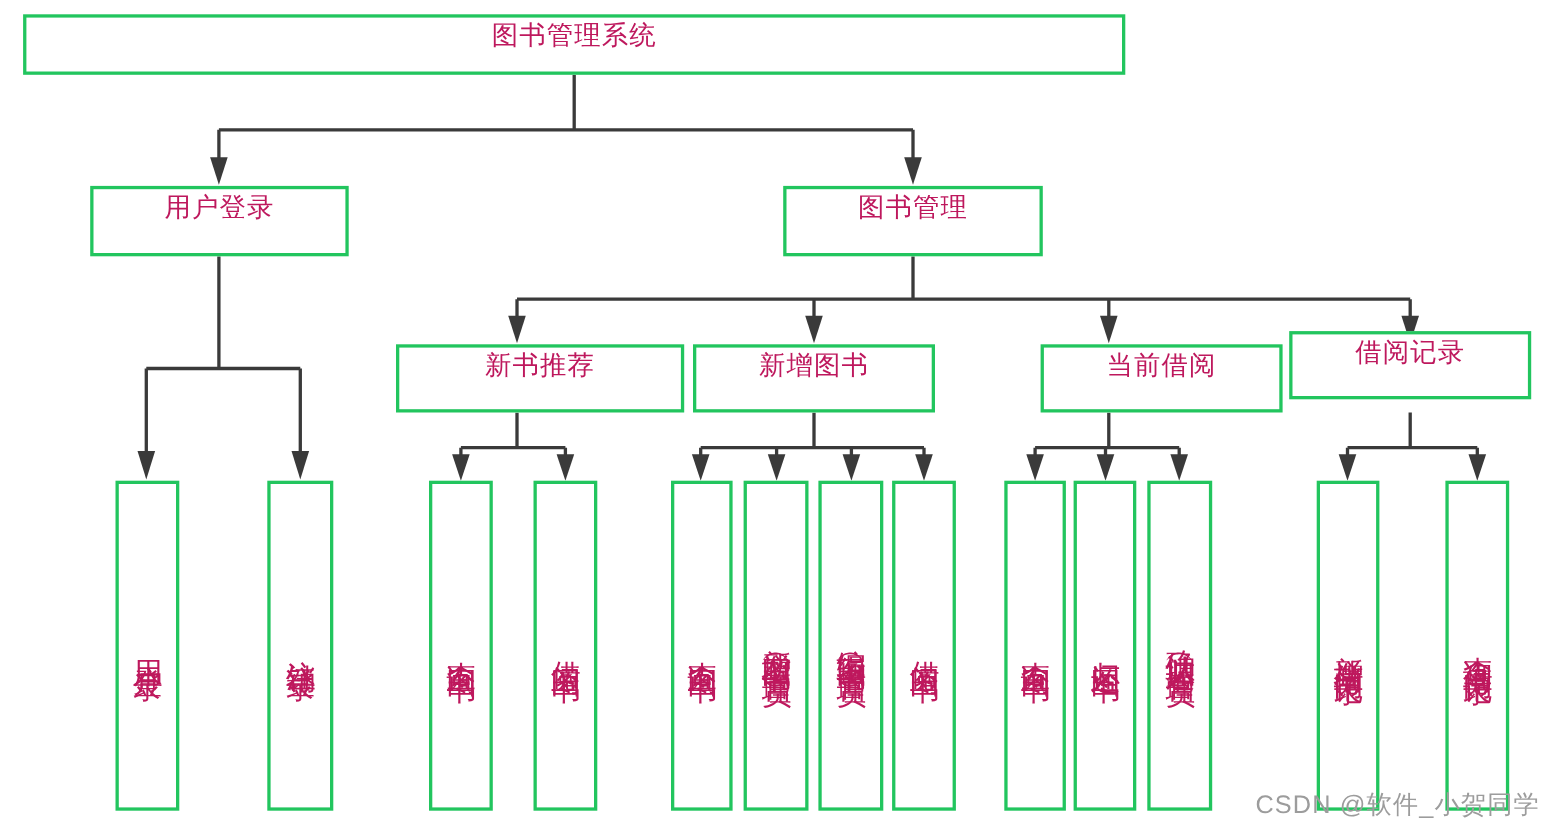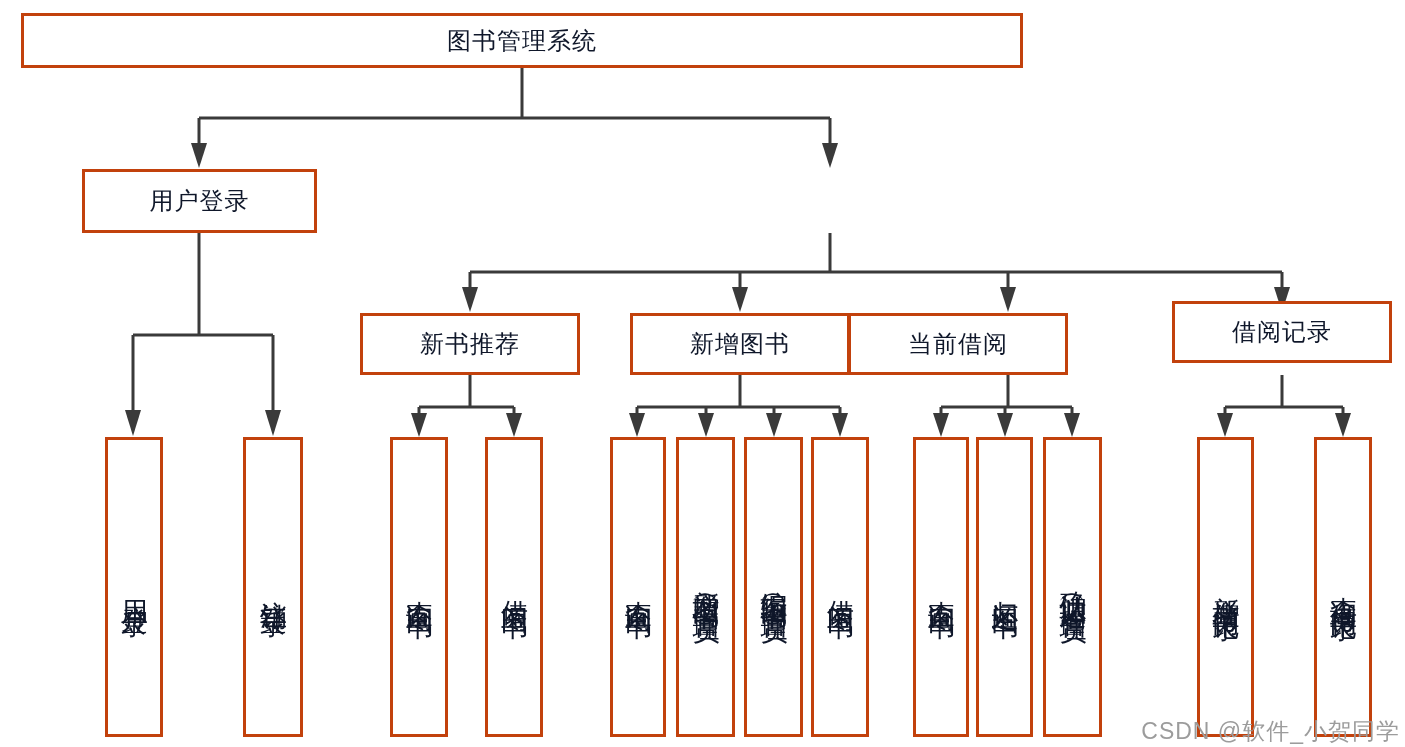--- a/index.html
+++ b/index.html
@@ -21,43 +21,42 @@
     stroke: #3a3a3a;
     stroke-width: 3;
   }
   #connectors polygon {
     fill: #3a3a3a;
     stroke: none;
   }
   .box {
     position: absolute;
     box-sizing: border-box;
-    border: 3px solid #c2410c;
+    border: 3px solid #22c55e;
     background: #ffffff;
-    color: #0f172a;
+    color: #be185d;
     display: flex;
-    align-items: center;
     justify-content: center;
     text-align: center;
   }
   .h-box { font-size: 24px; letter-spacing: 1px; }
   .v-box { font-size: 27px; }
   .v-box .vtext {
     writing-mode: vertical-rl;
     text-orientation: mixed;
     line-height: 1;
     letter-spacing: 4px;
   }
   
   .n-root  { left: 21px;   top: 13px;  width: 1002px; height: 55px; }
   .n-login { left: 82px;   top: 169px; width: 235px;  height: 64px; }
   .n-mgmt  { left: 712px;  top: 169px; width: 236px;  height: 64px; }
-  .n-l2a   { left: 360px;  top: 313px; width: 220px;  height: 62px; }
+  .n-l2a   { left: 360px;  top: 313px; width: 262px;  height: 62px; }
   .n-l2b   { left: 630px;  top: 313px; width: 220px;  height: 62px; }
-  .n-l2c   { left: 848px;  top: 313px; width: 220px;  height: 62px; }
+  .n-l2c   { left: 946px;  top: 313px; width: 220px;  height: 62px; }
   .n-l2d   { left: 1172px; top: 301px; width: 220px;  height: 62px; }
   
   .lf      { top: 437px; height: 300px; }
   .lf-1  { left: 105px;  width: 58px; }
   .lf-2  { left: 243px;  width: 60px; }
   .lf-3  { left: 390px;  width: 58px; }
   .lf-4  { left: 485px;  width: 58px; }
   .lf-5  { left: 610px;  width: 56px; }
   .lf-6  { left: 676px;  width: 59px; }
   .lf-7  { left: 744px;  width: 59px; }
@@ -119,20 +118,23 @@
     <polygon points="1335,413 1351,413 1343,437"></polygon>
   </svg>
 
   <div class="box h-box n-root">
     <span>图书管理系统</span>
   </div>
 
   <div class="box h-box n-login">
     <span>用户登录</span>
   </div>
+  <div class="box h-box n-mgmt">
+    <span>图书管理</span>
+  </div>
 
   <div class="box h-box n-l2a">
     <span>新书推荐</span>
   </div>
   <div class="box h-box n-l2b">
     <span>新增图书</span>
   </div>
   <div class="box h-box n-l2c">
     <span>当前借阅</span>
   </div>

